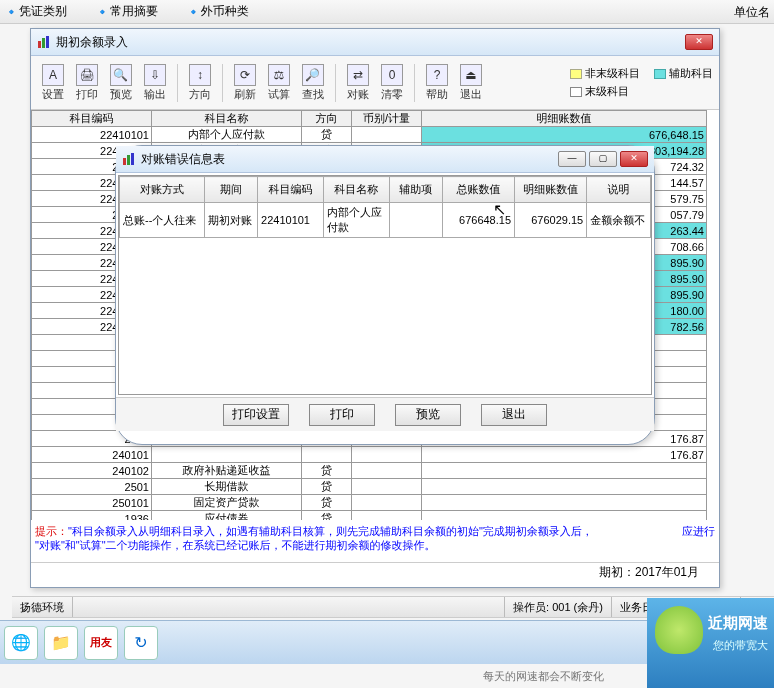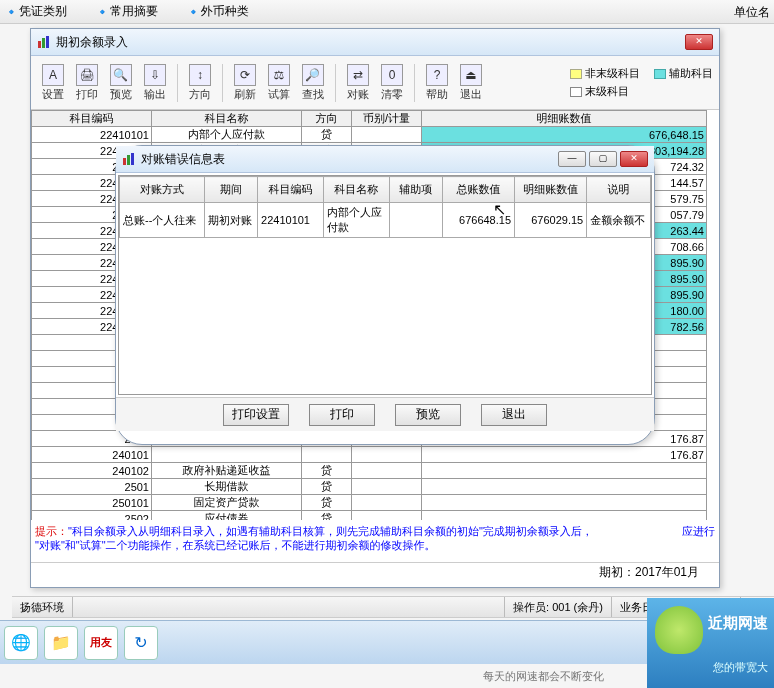--- a/index.html
+++ b/index.html
@@ -51,21 +51,21 @@
 .bottom-status { position: absolute; left: 0; bottom: 70px; width: 774px; height: 22px; background: linear-gradient(#f6f6f6,#e4e4e4); border-top: 1px solid #ccc; border-bottom: 1px solid #ccc; display: flex; align-items: center; font-size: 11px; margin-left: 12px; }
 .bottom-status .cell { border-right: 1px solid #bbb; padding: 0 8px; height: 100%; display: flex; align-items: center; }
 .bottom-status .spacer { flex: 1; }
 
 .taskbar { position: absolute; left: 0; bottom: 24px; width: 774px; height: 44px; background: linear-gradient(#e0ecf8,#bcd6ef); border-top: 1px solid #9cb8d4; display: flex; align-items: center; padding: 0 4px; gap: 6px; }
 .task-ico { width: 34px; height: 34px; background: #fff; border: 1px solid #9cb; border-radius: 4px; display: flex; align-items: center; justify-content: center; font-size: 16px; }
 
 .promo { position: absolute; right: 0; bottom: 0; width: 127px; height: 90px; background: linear-gradient(#5db4e8,#2d7fc0); color: #fff; padding: 10px; z-index: 5; }
 .promo .worm { width: 48px; height: 48px; background: radial-gradient(#bfe86b,#7ec23a); border-radius: 50% 50% 40% 40%; position: absolute; left: 8px; top: 8px; }
 .promo-txt { position: absolute; right: 6px; top: 16px; font-size: 15px; font-weight: bold; }
-.promo-sub { position: absolute; right: 6px; top: 40px; font-size: 11px; color: #dff; margin-top: 22px; }
+.promo-sub { position: absolute; right: 6px; top: 40px; font-size: 11px; color: #dff; }
 
 .footer-hint { position: absolute; bottom: 4px; right: 170px; font-size: 11px; color: #777; }
 
 .cursor { position: absolute; left: 493px; top: 200px; z-index: 50; font-size: 16px; pointer-events: none; }
 
 svg.icon-chart { width: 14px; height: 14px; }
 </style>
 </head>
 <body>
 
@@ -339,21 +339,21 @@
             <td class="num"></td>
           </tr>
           <tr>
             <td class="num">250101</td>
             <td class="ctr">固定资产贷款</td>
             <td class="ctr">贷</td>
             <td></td>
             <td class="num"></td>
           </tr>
           <tr>
-            <td class="num">2502</td>
+            <td class="num">1936</td>
             <td class="ctr">应付债券</td>
             <td class="ctr">贷</td>
             <td></td>
             <td class="num"></td>
           </tr>
         </tbody>
     </table>
   </div>
 
   <div class="hint">

